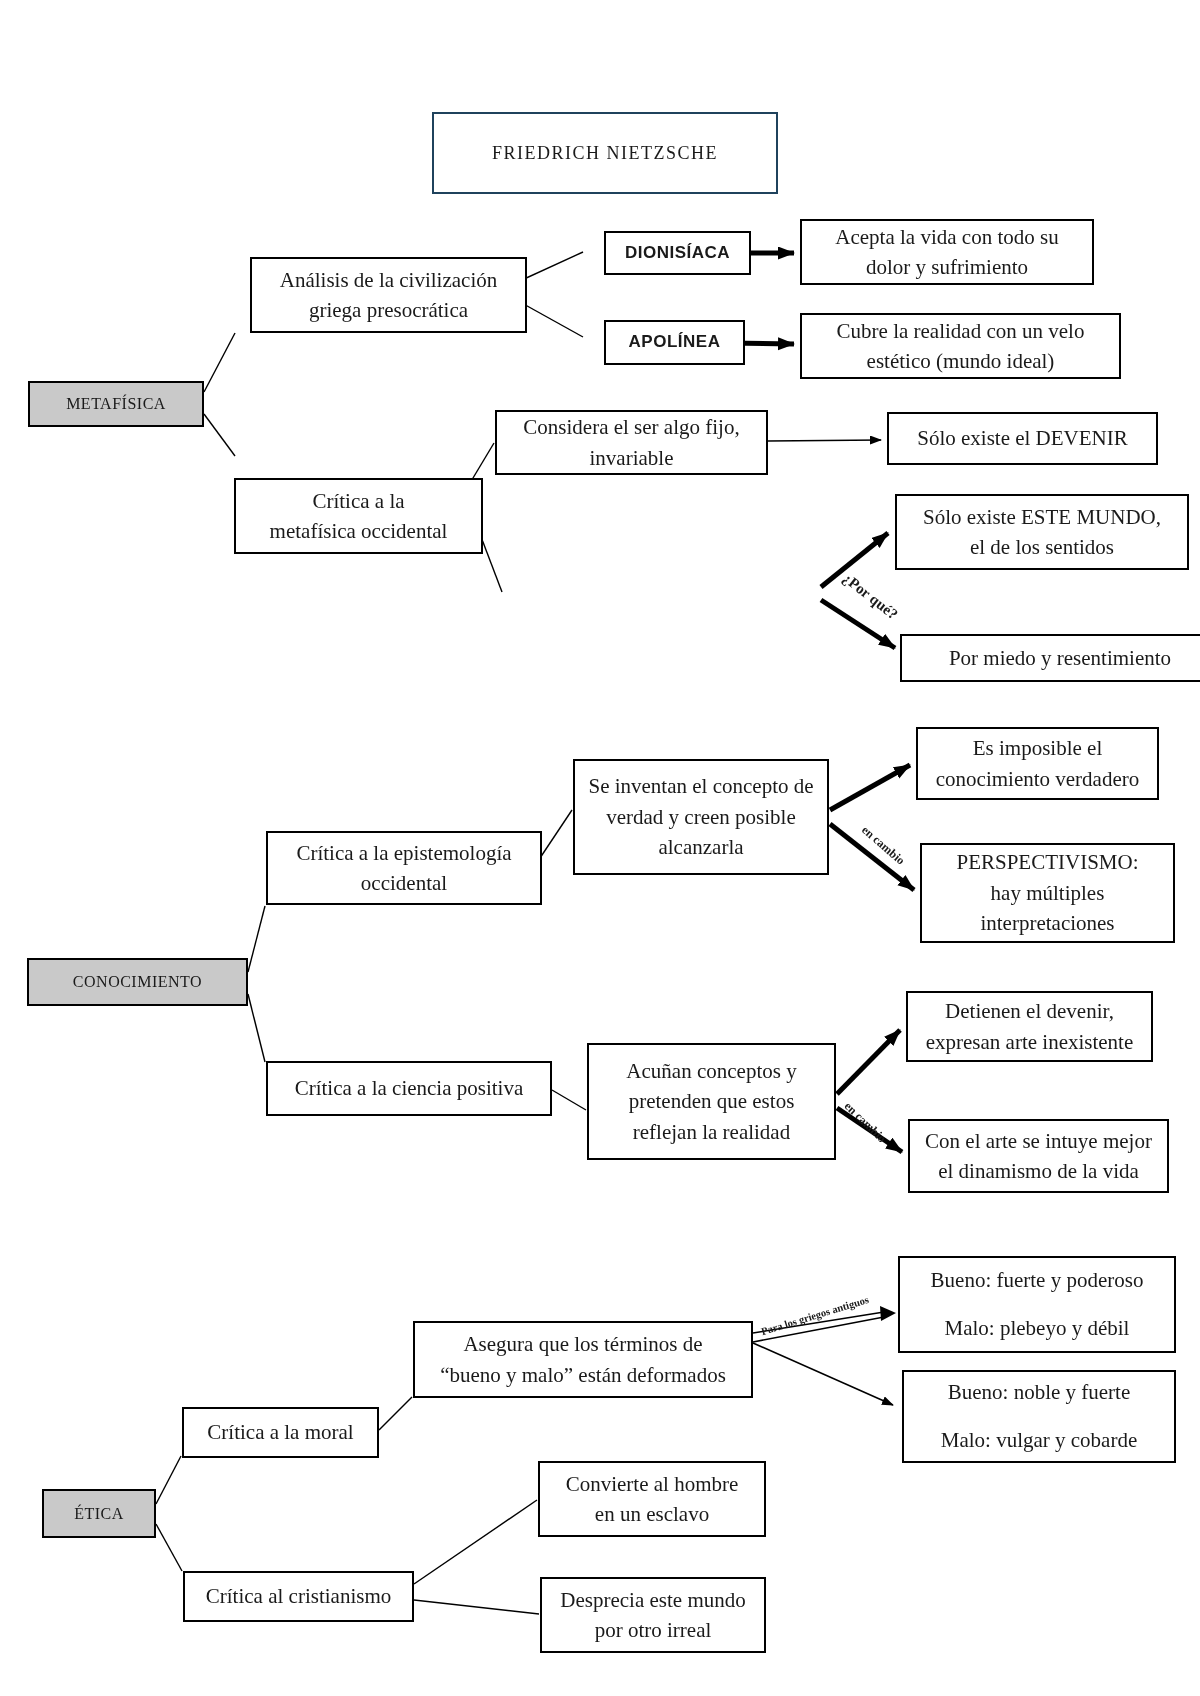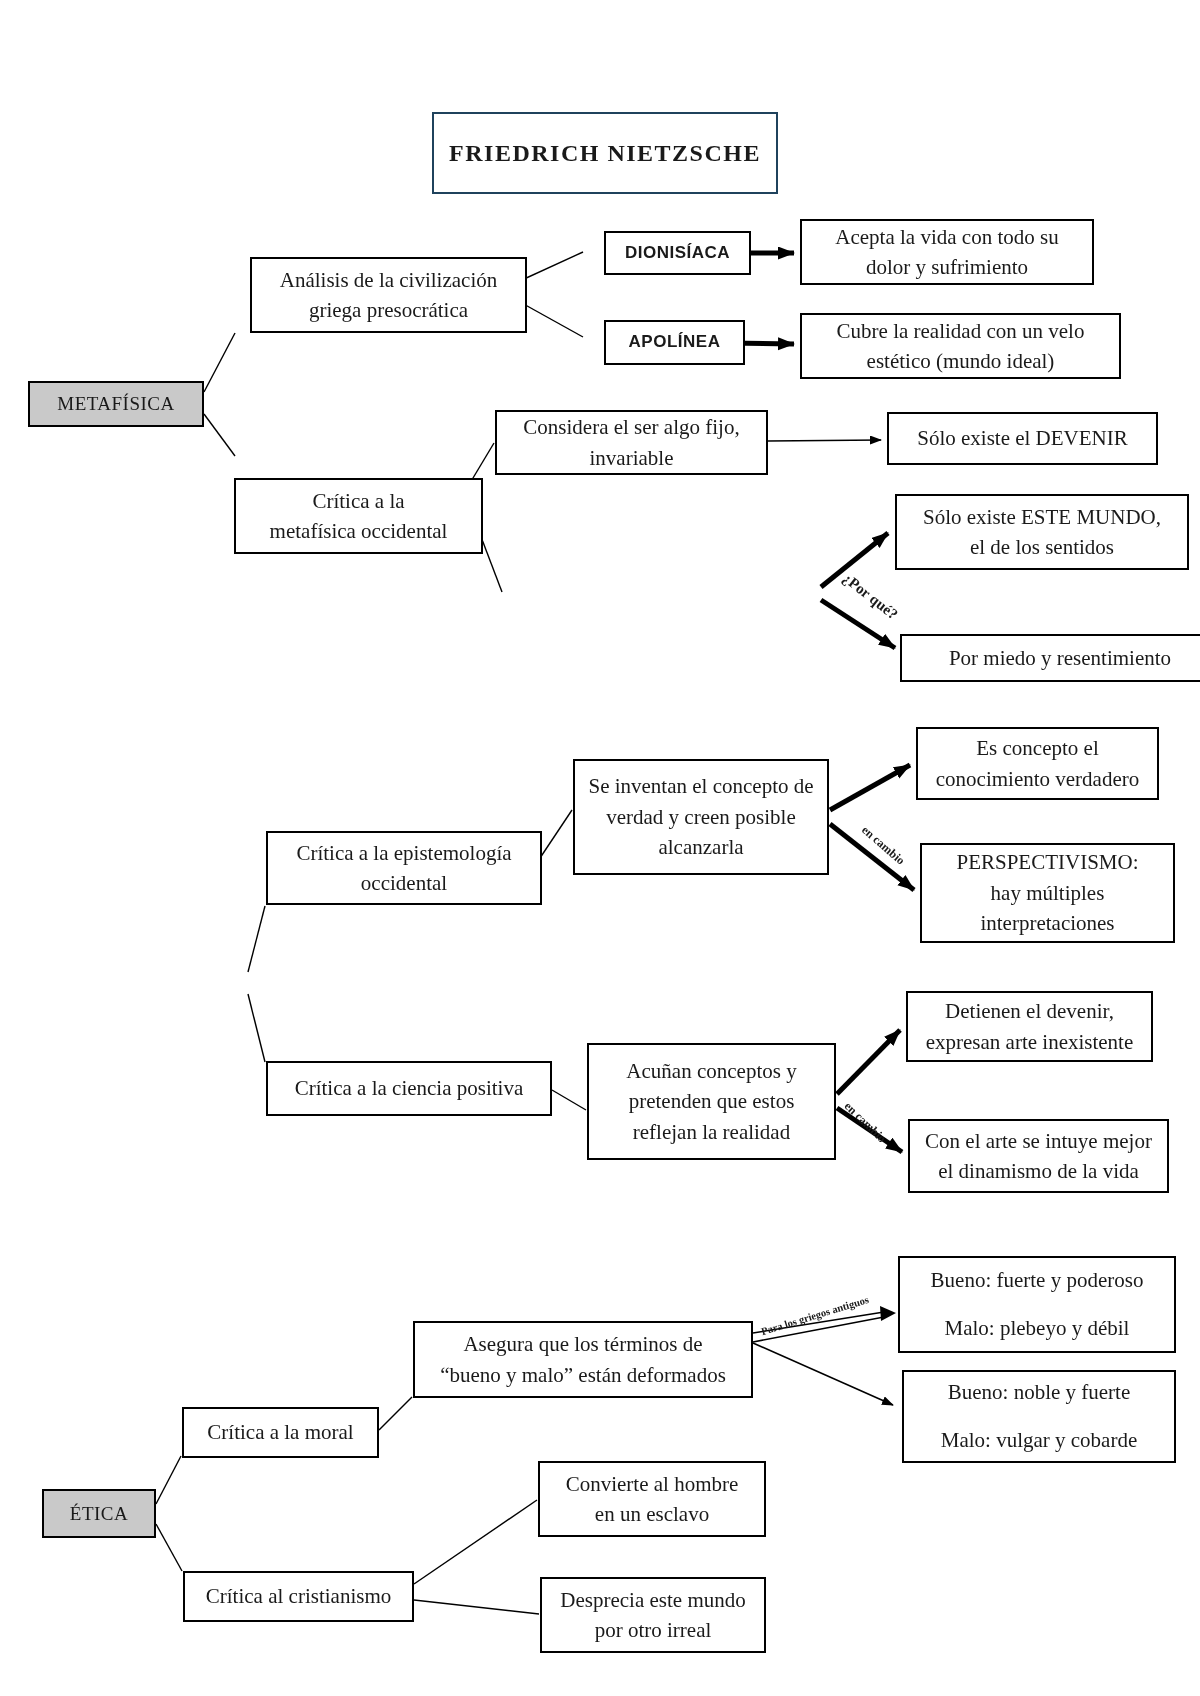--- a/index.html
+++ b/index.html
@@ -18,35 +18,35 @@
     border:2px solid #000000;
     display:flex;align-items:center;justify-content:center;
     text-align:center;
     box-sizing:border-box;
     font-size:21px;line-height:1.45;
     padding:2px 6px;
   }
   .node .node-text{white-space:pre-line;}
   .category{
     background:#c9c9c9;
-    font-size:19px;
+    font-size:16px;
     letter-spacing:0.5px;
   }
   .term{
     font-family:"Liberation Sans","DejaVu Sans",sans-serif;
     font-weight:bold;
     font-size:17px;
     letter-spacing:0.5px;
     margin-left:20px;
   }
   .title-box{
     position:absolute;
     border:2px solid #1f425c;
     display:flex;align-items:center;justify-content:center;
-    font-size:24px;font-weight:bold;letter-spacing:1.5px;
+    font-size:18px;font-weight:normal;letter-spacing:1.5px;
     box-sizing:border-box;
     background:#ffffff;
   }
   .spread{line-height:2.25;text-align:center;}
   .edge-label{
     position:absolute;
     font-weight:bold;
     text-align:center;
     white-space:nowrap;
     transform-origin:center center;
@@ -149,31 +149,34 @@
     <span class="node-text">Sólo existe ESTE MUNDO,
 el de los sentidos</span>
   </div>
   <div class="node" style="left:900px;top:634px;width:320px;height:48px">
     <span class="node-text">Por miedo y resentimiento</span>
   </div>
   <div class="edge-label lbl-porque" style="left:815px;top:588px;width:110px;transform:rotate(38deg)">
     <span>¿Por qué?</span>
   </div>
 
+  <div class="node category" style="left:27px;top:958px;width:221px;height:48px">
+    <span class="node-text">CONOCIMIENTO</span>
+  </div>
   <div class="node" style="left:266px;top:831px;width:276px;height:74px">
     <span class="node-text">Crítica a la epistemología
 occidental</span>
   </div>
   <div class="node" style="left:573px;top:759px;width:256px;height:116px">
     <span class="node-text">Se inventan el concepto de
 verdad y creen posible
 alcanzarla</span>
   </div>
   <div class="node" style="left:916px;top:727px;width:243px;height:73px">
-    <span class="node-text">Es concepto el
+    <span class="node-text">Es imposible el
 conocimiento verdadero</span>
   </div>
   <div class="node" style="left:920px;top:843px;width:255px;height:100px">
     <span class="node-text">PERSPECTIVISMO:
 hay múltiples
 interpretaciones</span>
   </div>
   <div class="edge-label lbl-encambio" style="left:838px;top:838px;width:90px;transform:rotate(41deg)">
     <span>en cambio</span>
   </div>

